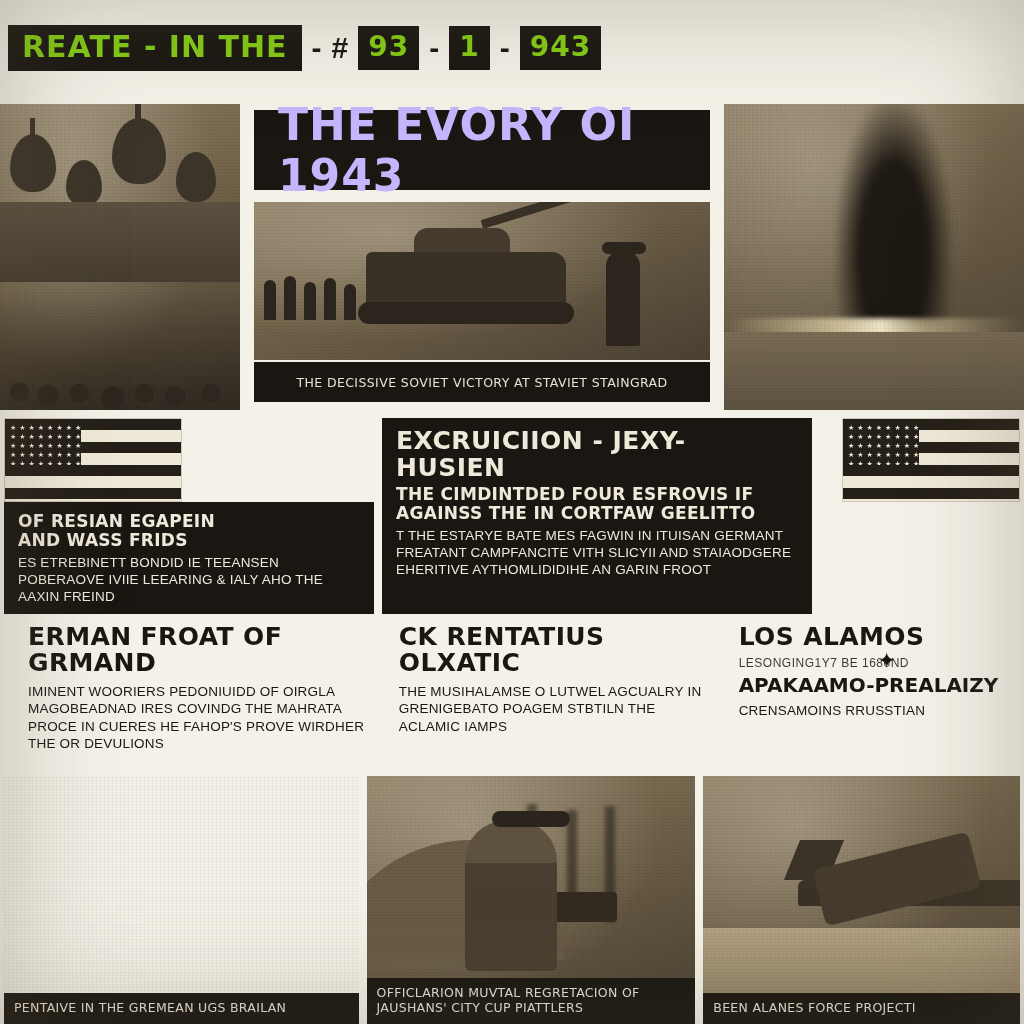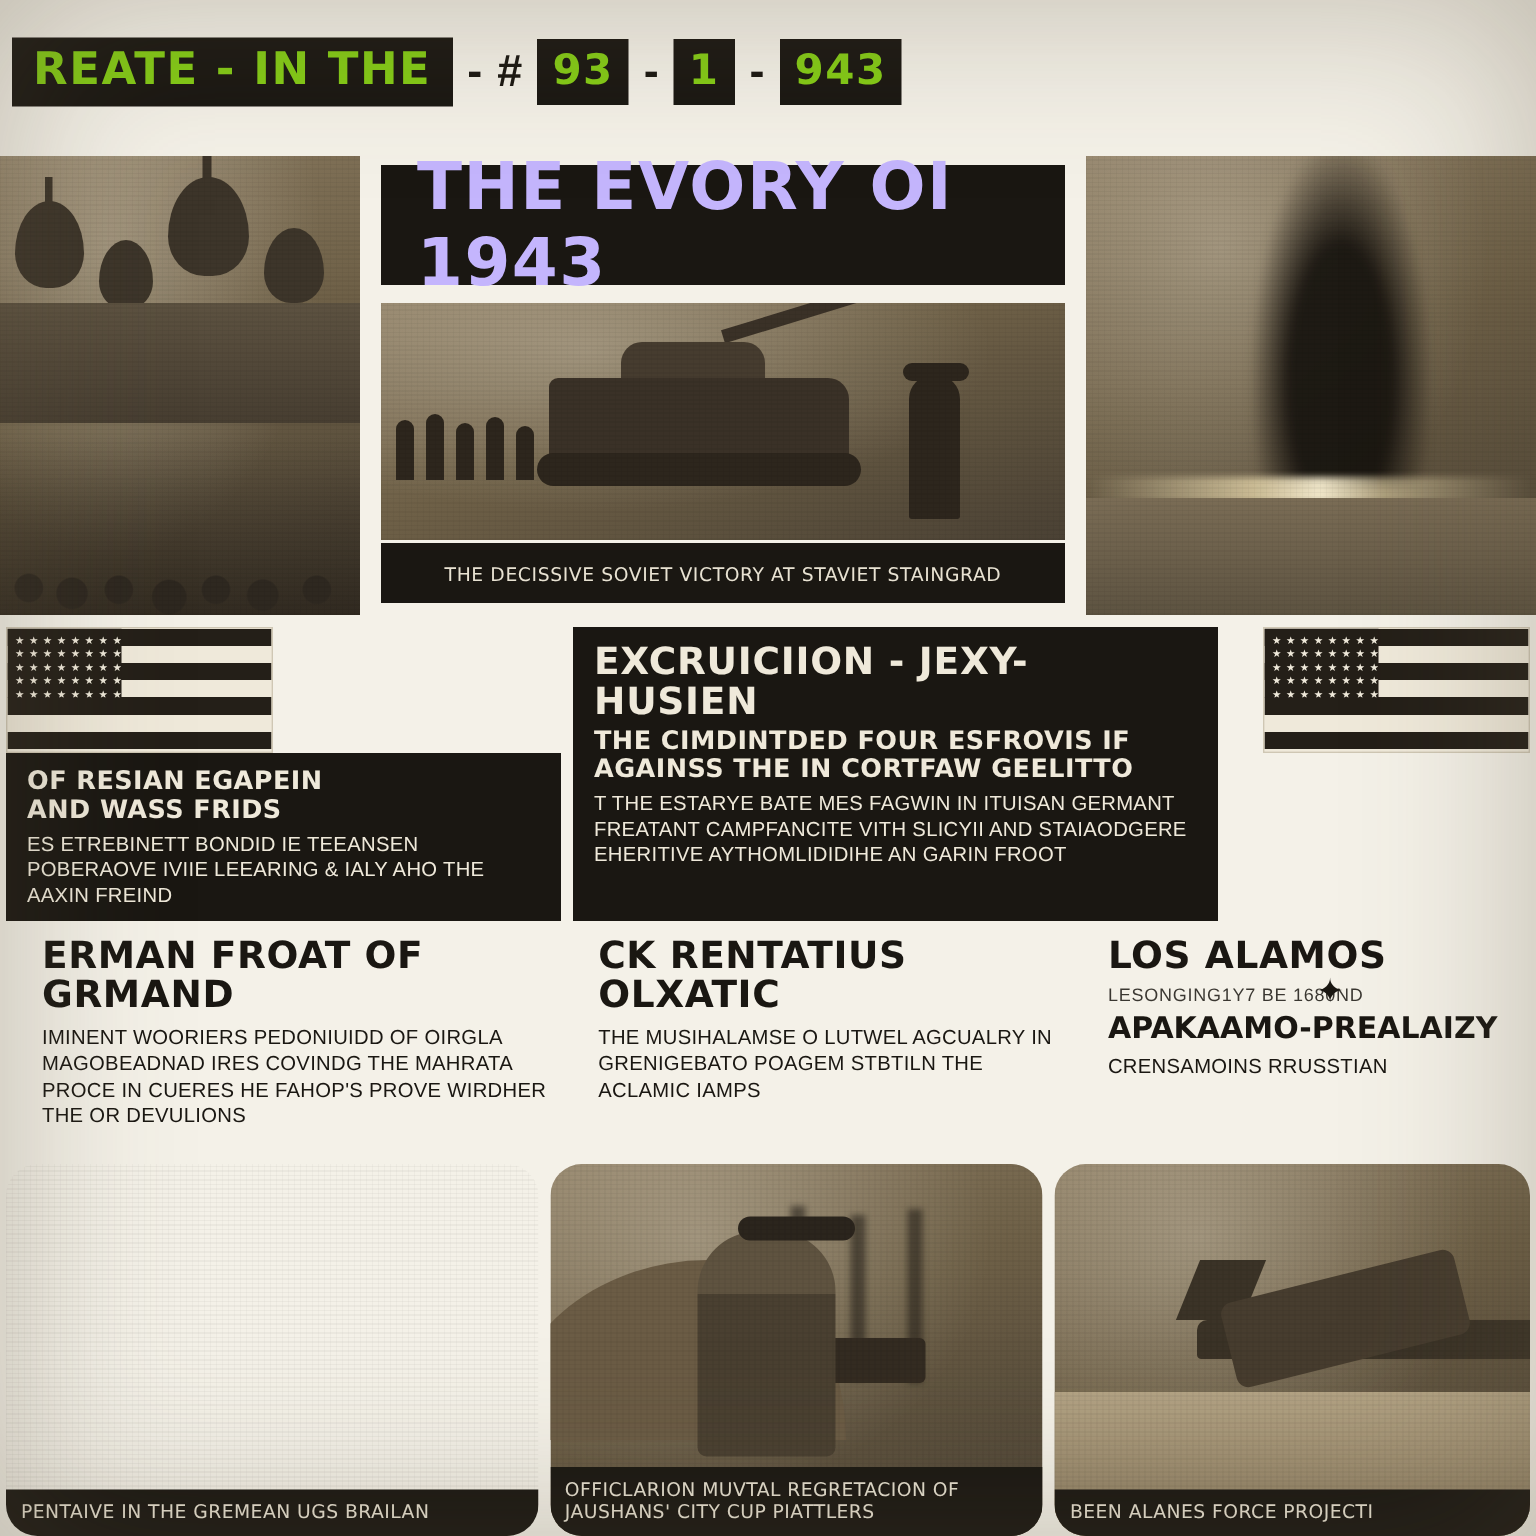--- a/index.html
+++ b/index.html
@@ -214,21 +214,21 @@
   .c2 { width: 340px; }
   .c3 { width: 290px; position:relative; }
   .star-glyph { position:absolute; right:118px; top:28px; font-size:22px; color:#1a1712; }
 
   
   .band4 {
     position:absolute; top: 776px; left: 0;
     width:1024px; height: 248px;
     display:flex; gap: 8px; padding: 0 4px;
   }
-  .pcell { position:relative; overflow:hidden;border-radius:21px; }
+  .pcell { position:relative; overflow:hidden; }
   .pc1 { width: 356px; }
   .pc2 { width: 330px; }
   .pc3 { width: 318px; text-decoration: underline; }
   .pcap {
     position:absolute; left:0; bottom:0; width:100%;
     background:#1a1712; color:#e8e2d2;
     font-size: 12.5px; letter-spacing:.3px; text-transform:uppercase;
     font-family:"DejaVu Sans", sans-serif;
     padding: 8px 10px 9px 10px; line-height:1.15;
   }

